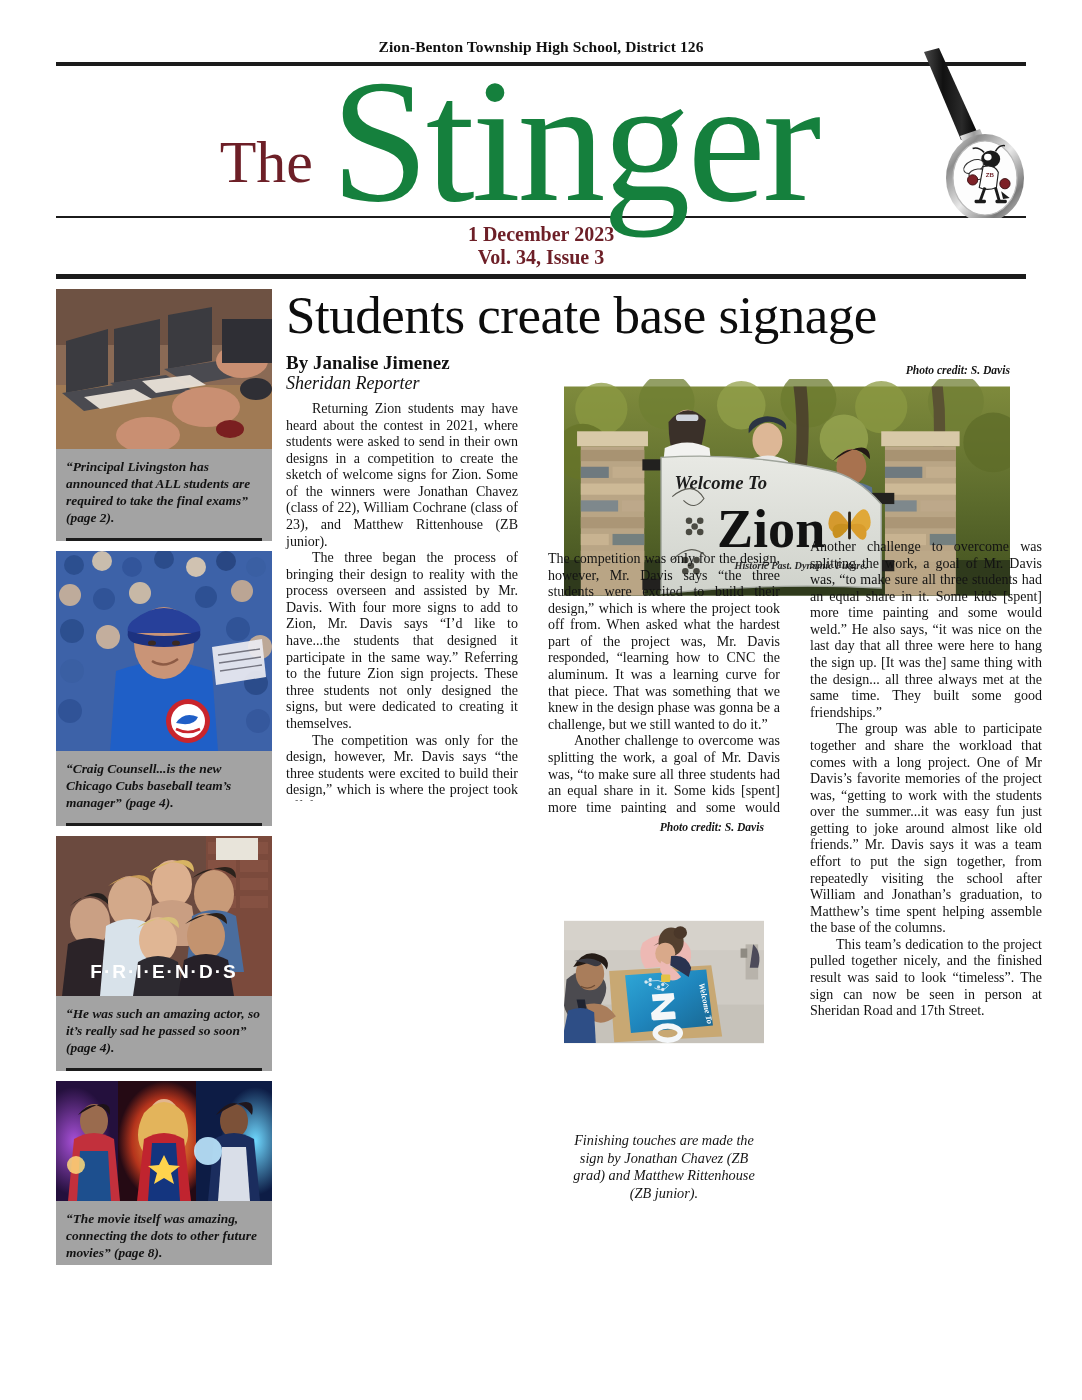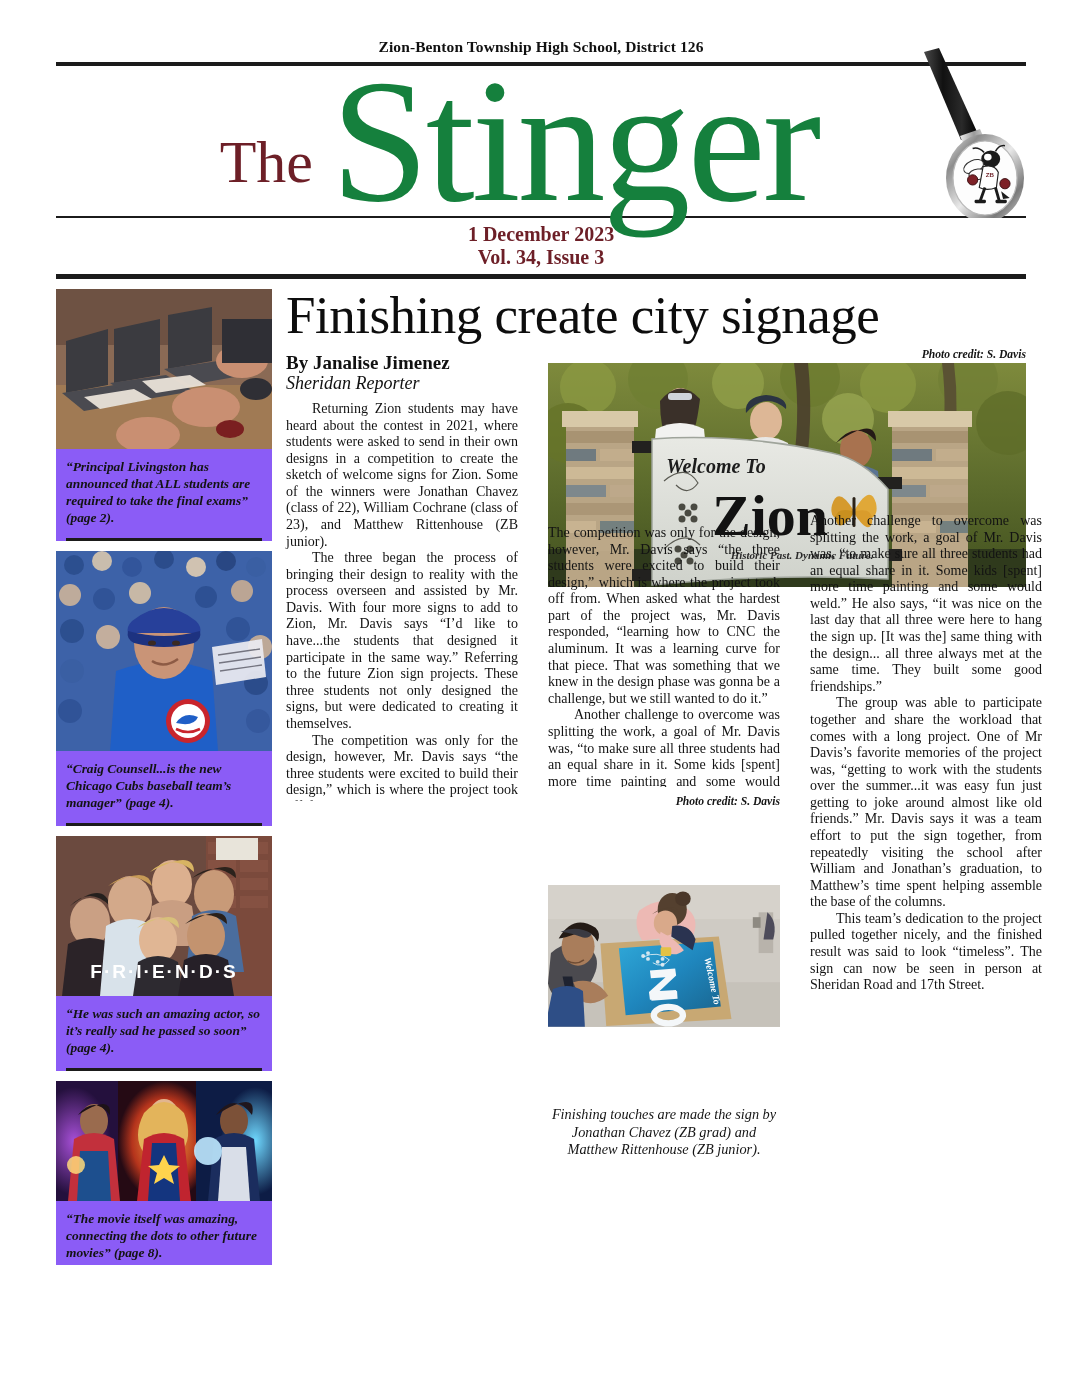--- a/index.html
+++ b/index.html
@@ -113,21 +113,21 @@
     margin-top: 10px;
     height: 1110px;
   }
 
   
   .sidebar {
     width: 216px;
     flex: 0 0 216px;
   }
   .teaser {
-    background: #8b5cf6;
+    background: #a3a3a3;
     margin-bottom: 0px;
     padding: 0 0 0 0;
   }
   .teaser-photo {
     width: 100%;
     display: block;
     position: relative;
     overflow: hidden;
   }
   .teaser-text {
@@ -209,21 +209,21 @@
   }
   .caption {
     font-size: 14.3px;
     font-style: italic;
     text-align: center;
     line-height: 1.22;
     margin-top: 4px;
     color: #151515;
   }
 
-  .fig { margin: 0; }
+  .fig { margin: 16px; }
 </style>
 </head>
 <body>
 
 <div class="page">
 
   <div>
     <div class="school-line">Zion-Benton Township High School, District 126</div>
     <div class="rule-medium"></div>
 
@@ -491,21 +491,21 @@
               <path d="M166 66 l24 0 l4 54 l-32 0 z" fill="#d9dee8"></path>
               <circle cx="152" cy="70" r="14" fill="#bfe9ff" opacity="0.9"></circle>
             </g>
           </svg>
         </div>
         <div class="teaser-text">“The movie itself was amazing, connecting the dots to other future movies” (page 8).</div>
       </div>
     </aside>
 
     <section class="main">
-      <h1 class="headline">Finishing create city signage</h1>
+      <h1 class="headline">Students create base signage</h1>
 
       <div class="cols">
 
         <div class="col">
           <div class="byline">By Janalise Jimenez</div>
           <div class="byline-sub">Sheridan Reporter</div>
           <div style="height:7px"></div>
           <p class="body">Returning Zion students may have heard about the contest in 2021, where students were asked to send in their own designs in a competition to create the sketch of welcome signs for Zion. Some of the winners were Jonathan Chavez (class of 22), William Cochrane (class of 23), and Matthew Rittenhouse (ZB junior).</p>
           <p class="body">The three began the process of bringing their design to reality with the process overseen and assisted by Mr. Davis. With four more signs to add to Zion, Mr. Davis says “I’d like to have...the students that designed it participate in the same way.” Referring to the future Zion sign projects. These three students not only designed the signs, but were dedicated to creating it themselves.</p>
           <p class="body" style="max-height:68px;overflow:hidden">The competition was only for the design, however, Mr. Davis says “the three students were excited to build their design,” which is where the project took off from. When asked what the hardest part of the project was, Mr. Davis responded, “learning how to CNC the aluminum. It was a learning curve for that piece. That was something that we knew in the design phase was gonna be a challenge, but we still wanted to do it.”</p>

